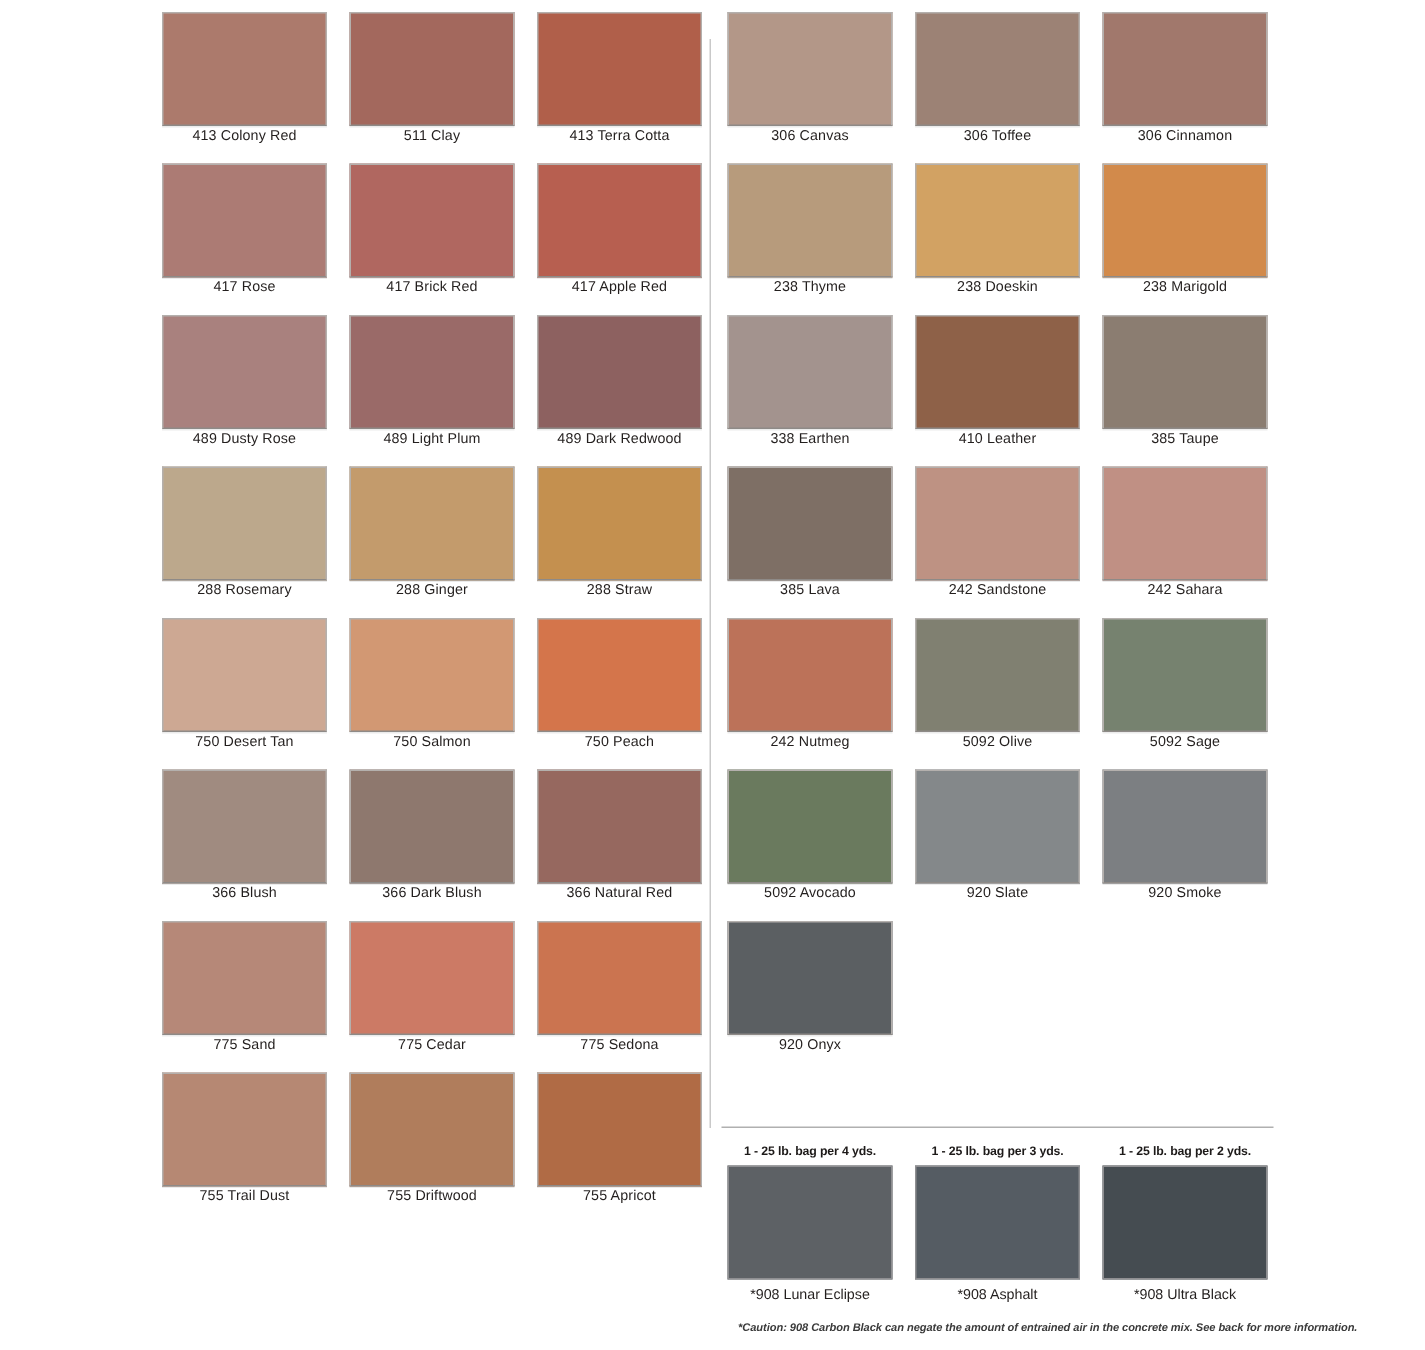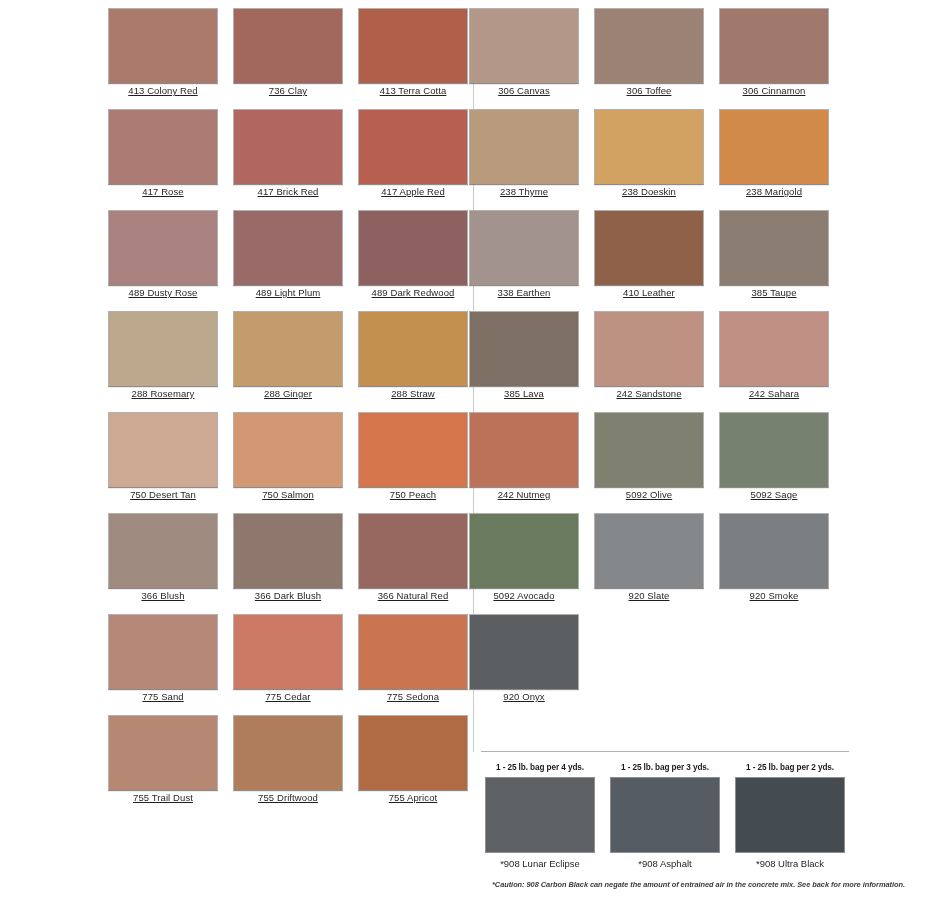--- a/index.html
+++ b/index.html
@@ -21,21 +21,21 @@
     inset: 0;
     background: #ffffff;
   }
 
   
   .column {
     position: absolute;
     top: 0;
   }
   #left-column  { left: 104px;  width: 368px; }
-  #right-column { left: 465px;  width: 368px; }
+  #right-column { left: 481px;  width: 368px; }
 
   
   #column-divider {
     position: absolute;
     left: 473px;
     top: 26px;
     width: 1px;
     height: 726px;
     background: #c9c9c9;
   }
@@ -62,21 +62,20 @@
     border-bottom: 1px solid #8e8a87;
     box-shadow: 0 1px 0 rgba(0,0,0,0.08);
   }
   .swatch-label {
     margin-top: 1px;
     font-size: 9.5px;
     line-height: 11px;
     color: #231f1e;
     letter-spacing: 0.01em;
     white-space: nowrap;
-    text-decoration: underline;
   }
 
   
   #carbon-section {
     position: absolute;
     left: 481px;
     top: 752px;
     width: 368px;
   }
   #carbon-divider {
@@ -141,21 +140,21 @@
   <div id="column-divider"></div>
 
   <div class="column" id="left-column">
     <div class="swatch-grid" id="left-grid">
         <div class="swatch-cell">
           <div class="swatch-chip" style="background: rgb(172, 122, 108);"></div>
           <div class="swatch-label">413 Colony Red</div>
         </div>
         <div class="swatch-cell">
           <div class="swatch-chip" style="background: rgb(163, 104, 93);"></div>
-          <div class="swatch-label">736 Clay</div>
+          <div class="swatch-label">511 Clay</div>
         </div>
         <div class="swatch-cell">
           <div class="swatch-chip" style="background: rgb(176, 95, 74);"></div>
           <div class="swatch-label">413 Terra Cotta</div>
         </div>
         <div class="swatch-cell">
           <div class="swatch-chip" style="background: rgb(172, 123, 116);"></div>
           <div class="swatch-label">417 Rose</div>
         </div>
         <div class="swatch-cell">

